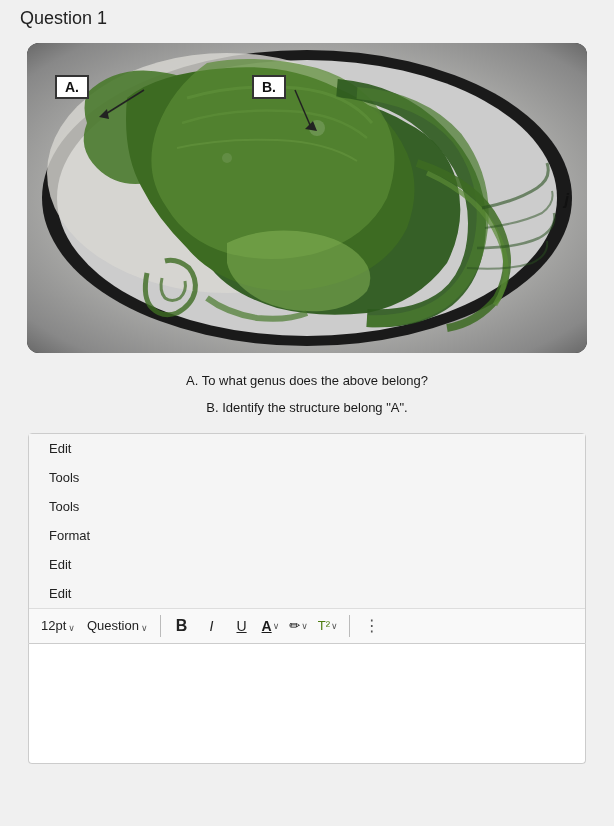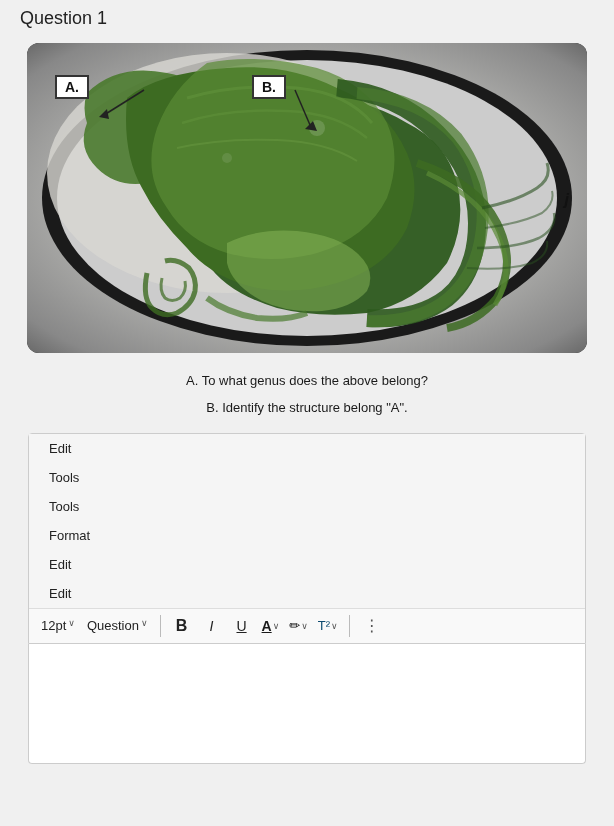--- a/index.html
+++ b/index.html
@@ -146,21 +146,21 @@
       flex-direction: row;
       align-items: center;
       padding: 4px 8px;
       gap: 4px;
       background: #f9f9f9;
       flex-wrap: nowrap;
     }
 
     .toolbar-select {
       display: flex;
-      align-items: flex-start;
+      align-items: flex-end;
       gap: 2px;
       font-size: 13px;
       color: #222;
       cursor: pointer;
       padding: 2px 4px;
       border-radius: 3px;
     }
 
     .chevron-icon {
       font-size: 9px;
@@ -206,21 +206,21 @@
       padding: 2px 3px;
       border-radius: 3px;
     }
 
     .pen-icon {
       font-size: 13px;
     }
 
     .t2-label {
       font-size: 13px;
-      color: #0c4a6e;
+      color: #4d7c0f;
     }
 
     .more-icon {
       font-size: 16px;
       color: #555;
       cursor: pointer;
       margin-left: 2px;
     }
 
     .editor-body {

